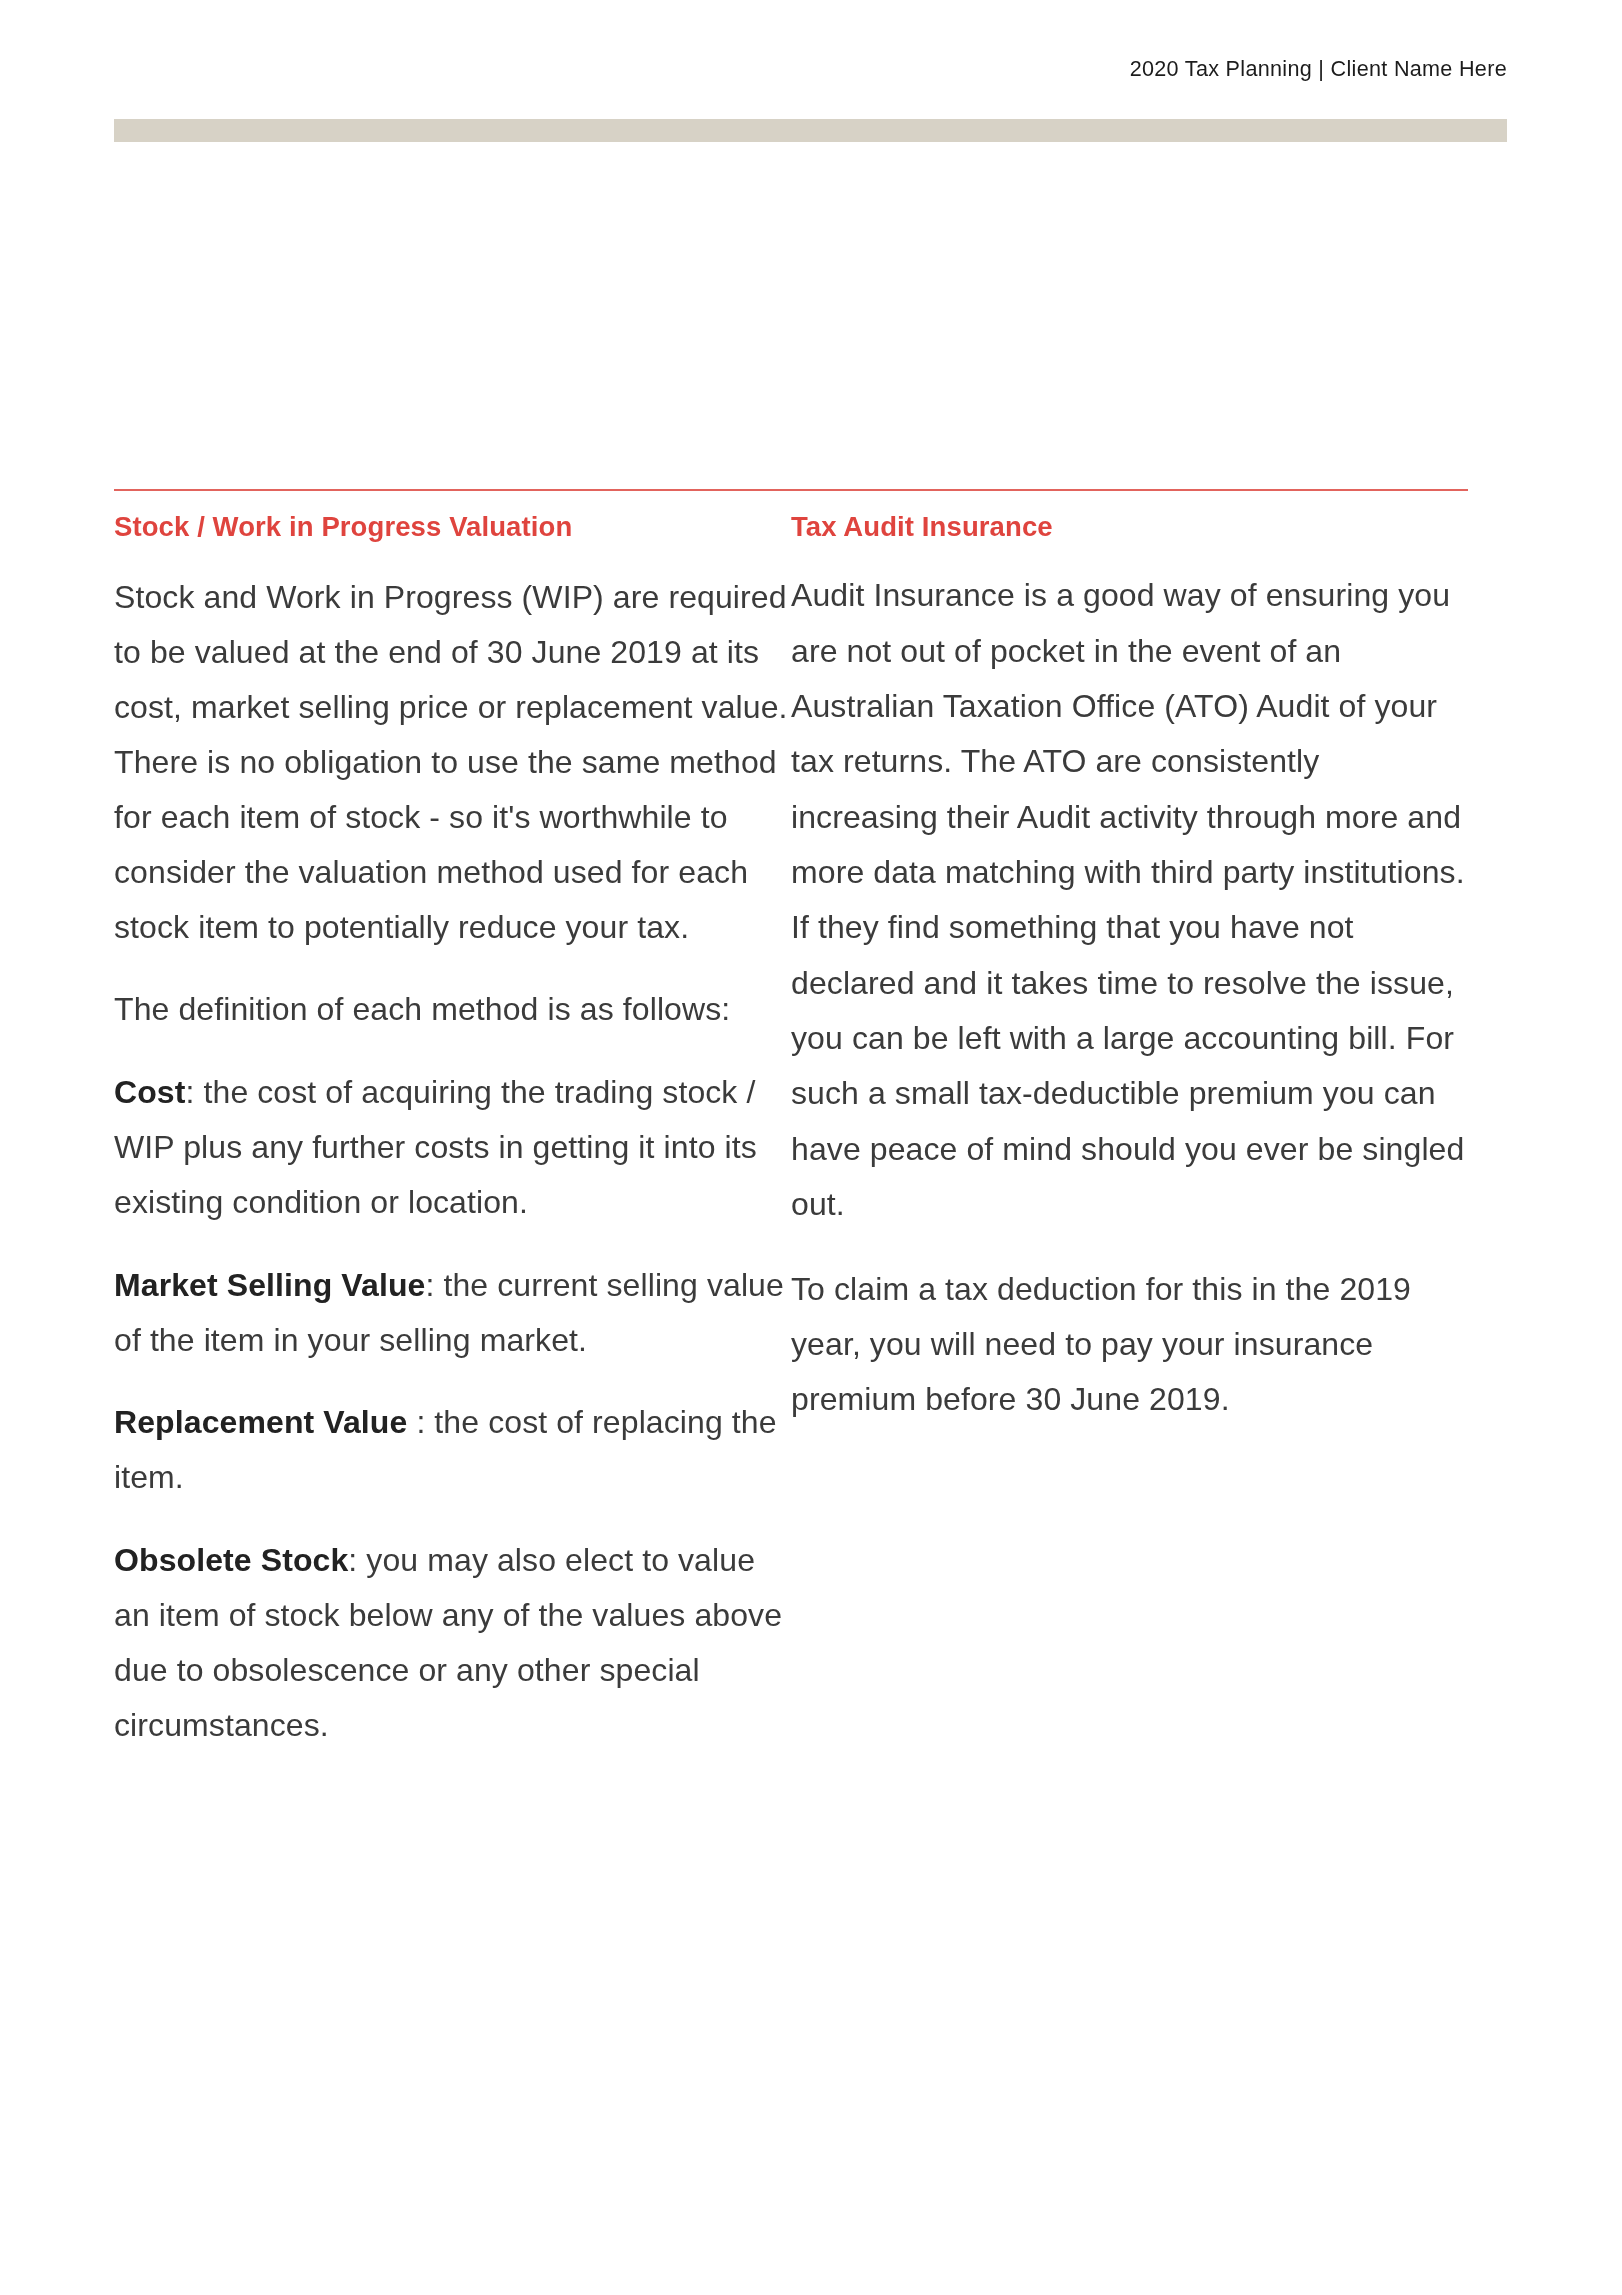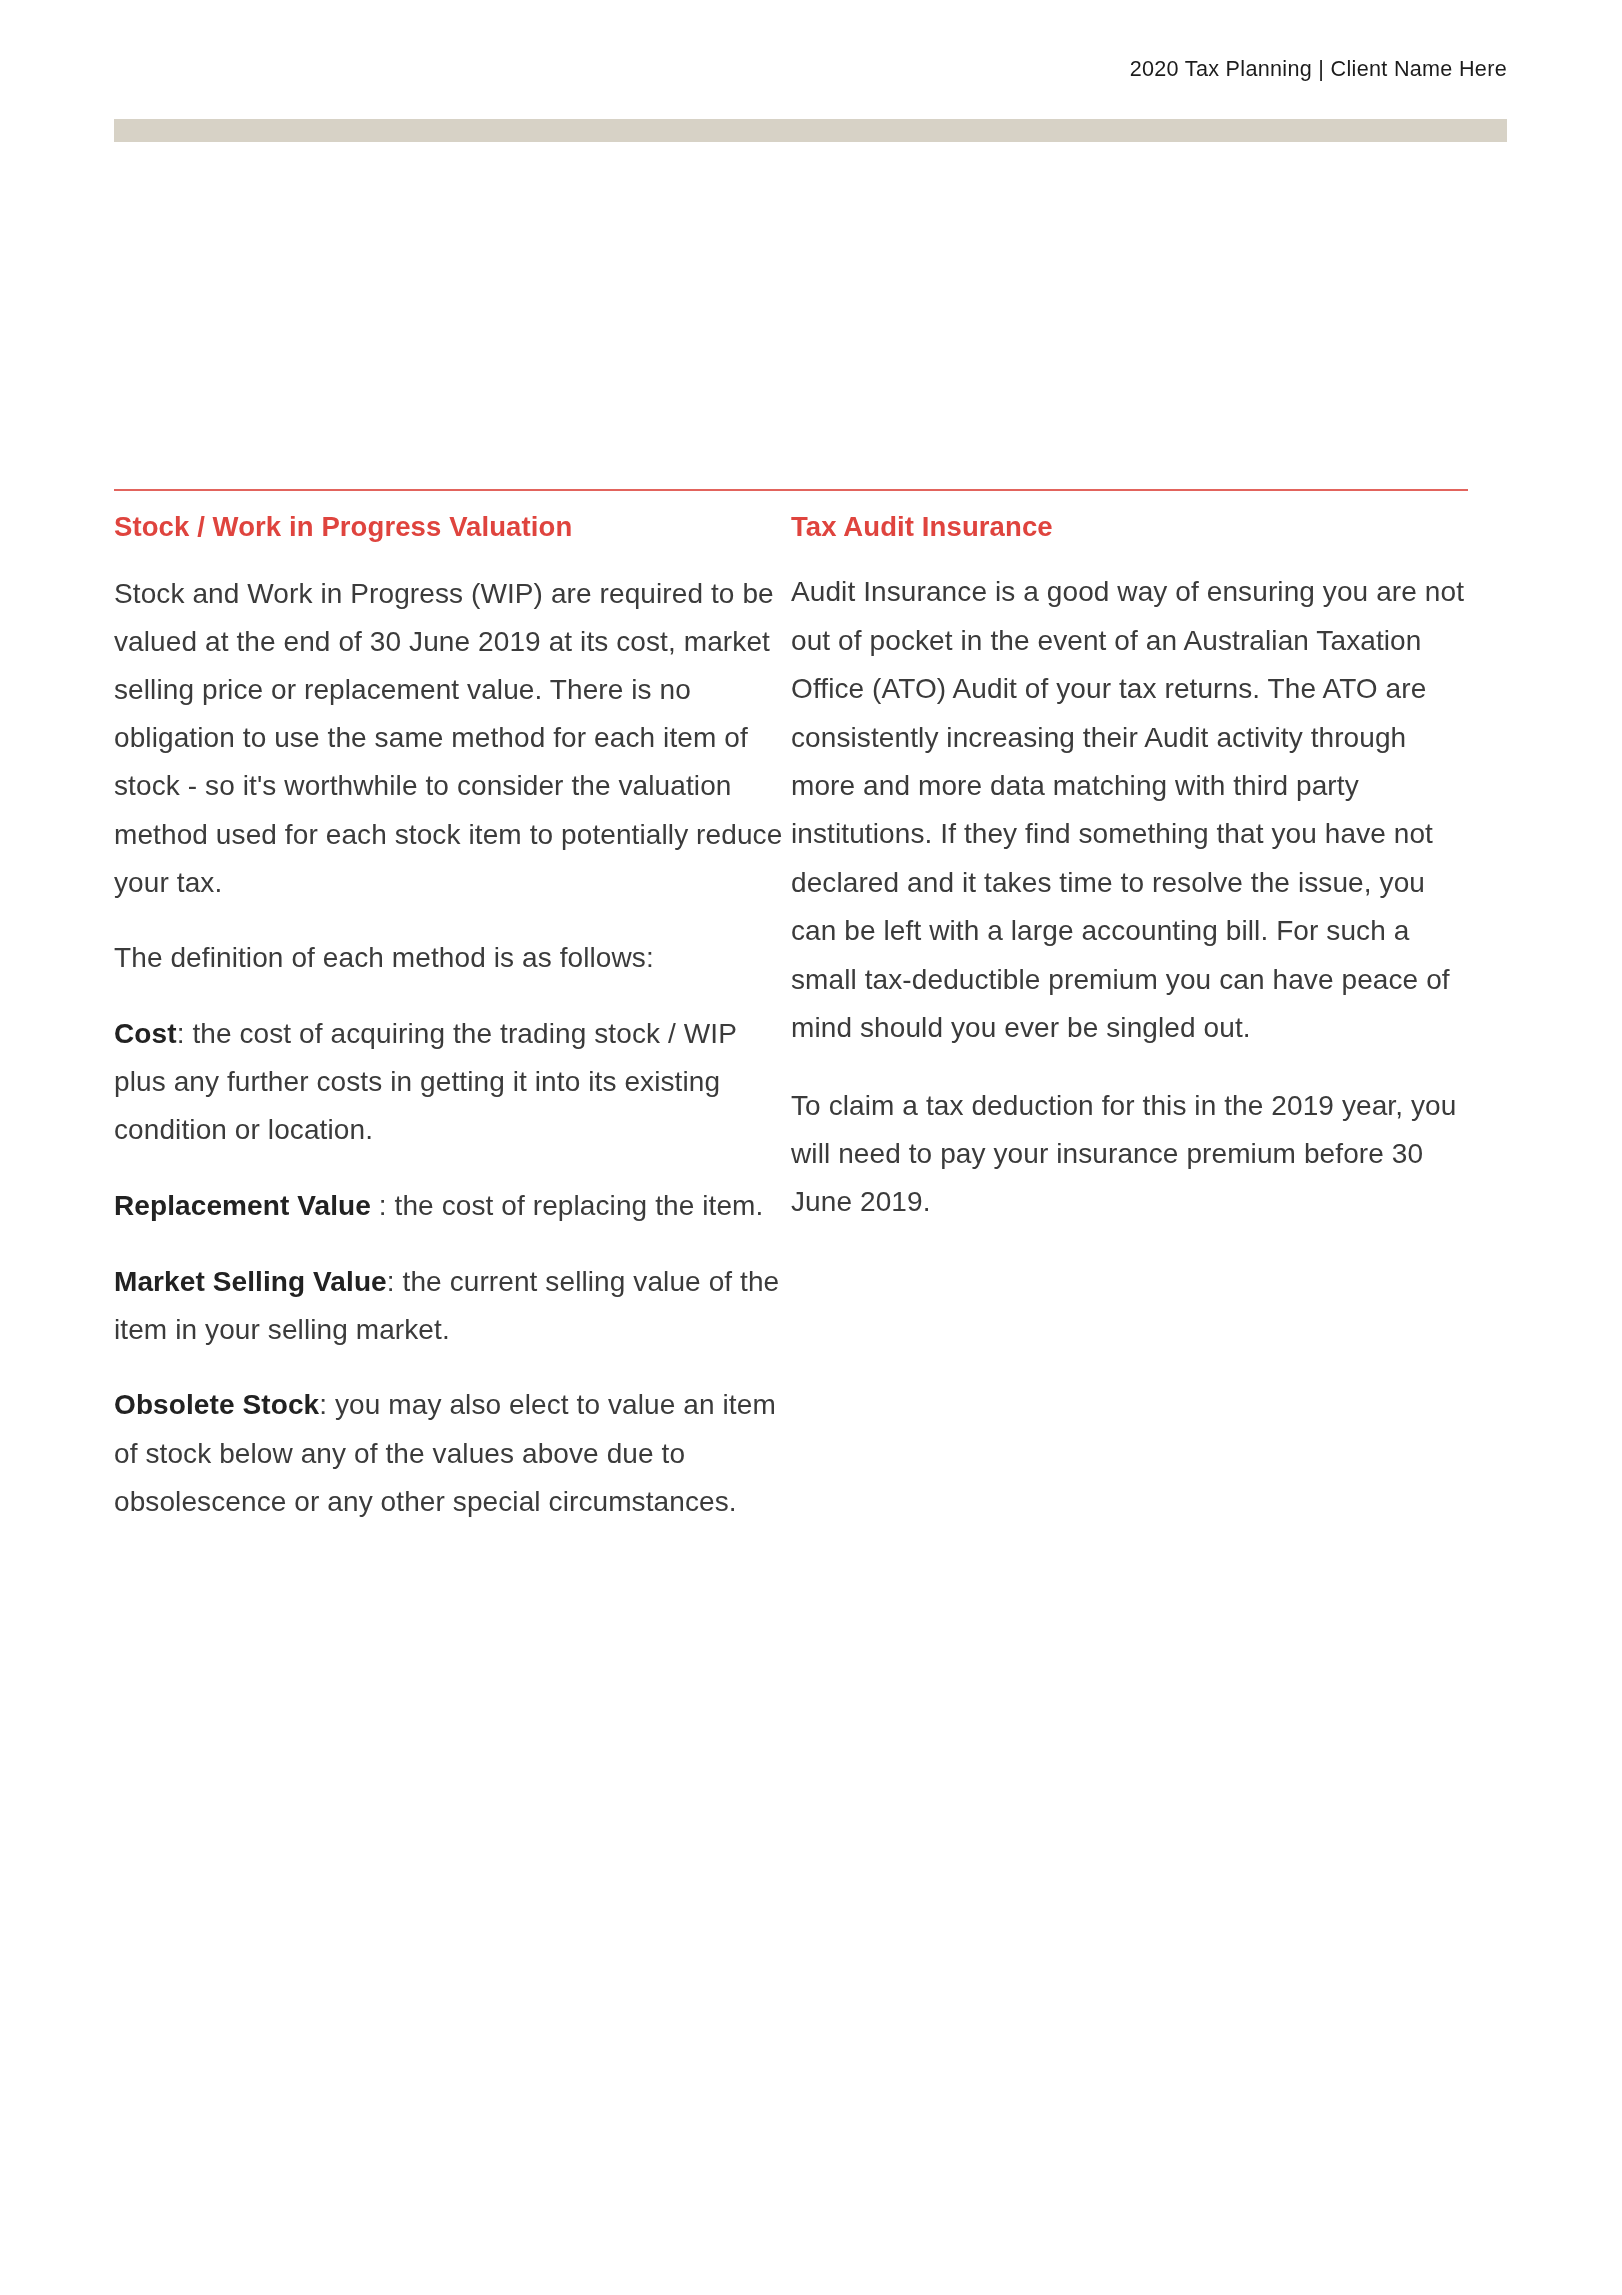--- a/index.html
+++ b/index.html
@@ -93,21 +93,21 @@
     line-height: 1.15;
     margin: 0 0 27.5px 0;
   }
 
   .col-heading.tight {
     margin-bottom: 26px;
   }
 
   p.body-text {
     font-family: "Liberation Sans Narrow", "Liberation Sans", sans-serif;
-    font-size: 28px;
+    font-size: 32px;
     font-weight: 400;
     color: #3b3b3b;
     line-height: 1.72;
     letter-spacing: 0.1px;
     margin: 0 0 27.5px 0;
     text-align: left;
   }
 
   p.body-text:last-child {
     margin-bottom: 16px;
@@ -136,22 +136,22 @@
 
   <div class="columns">
 
     <div class="column left">
       <div class="col-rule"></div>
       <h2 class="col-heading">Stock / Work in Progress Valuation</h2>
       <div>
           <p class="body-text"><span>Stock and Work in Progress (WIP) are required to be valued at the end of 30 June 2019 at its cost, market selling price or replacement value. There is no obligation to use the same method for each item of stock - so it's worthwhile to consider the valuation method used for each stock item to potentially reduce your tax.</span></p>
           <p class="body-text"><span>The definition of each method is as follows:</span></p>
           <p class="body-text"><span class="term">Cost</span><span>: the cost of acquiring the trading stock / WIP plus any further costs in getting it into its existing condition or location.</span></p>
+          <p class="body-text"><span class="term">Market Selling Value</span><span>: the current selling value of the item in your selling market.</span></p>
           <p class="body-text"><span class="term">Replacement Value </span><span>: the cost of replacing the item.</span></p>
-          <p class="body-text"><span class="term">Market Selling Value</span><span>: the current selling value of the item in your selling market.</span></p>
           <p class="body-text"><span class="term">Obsolete Stock</span><span>: you may also elect to value an item of stock below any of the values above due to obsolescence or any other special circumstances.</span></p>
         </div>
     </div>
 
     <div class="column right">
       <div class="col-rule"></div>
       <h2 class="col-heading tight">Tax Audit Insurance</h2>
       <div>
           <p class="body-text"><span>Audit Insurance is a good way of ensuring you are not out of pocket in the event of an Australian Taxation Office (ATO) Audit of your tax returns. The ATO are consistently increasing their Audit activity through more and more data matching with third party institutions. If they find something that you have not declared and it takes time to resolve the issue, you can be left with a large accounting bill. For such a small tax-deductible premium you can have peace of mind should you ever be singled out.</span></p>
           <p class="body-text"><span>To claim a tax deduction for this in the 2019 year, you will need to pay your insurance premium before 30 June 2019.</span></p>

